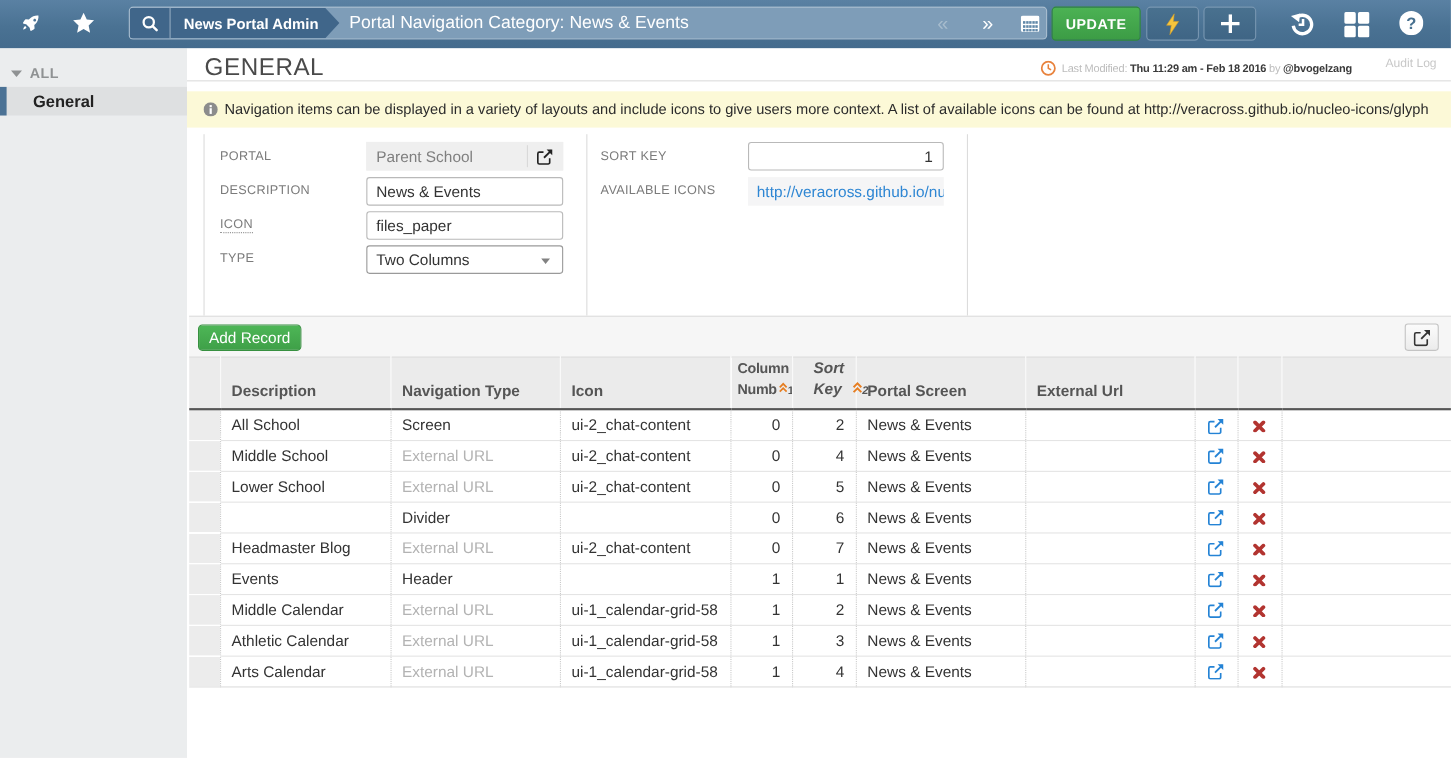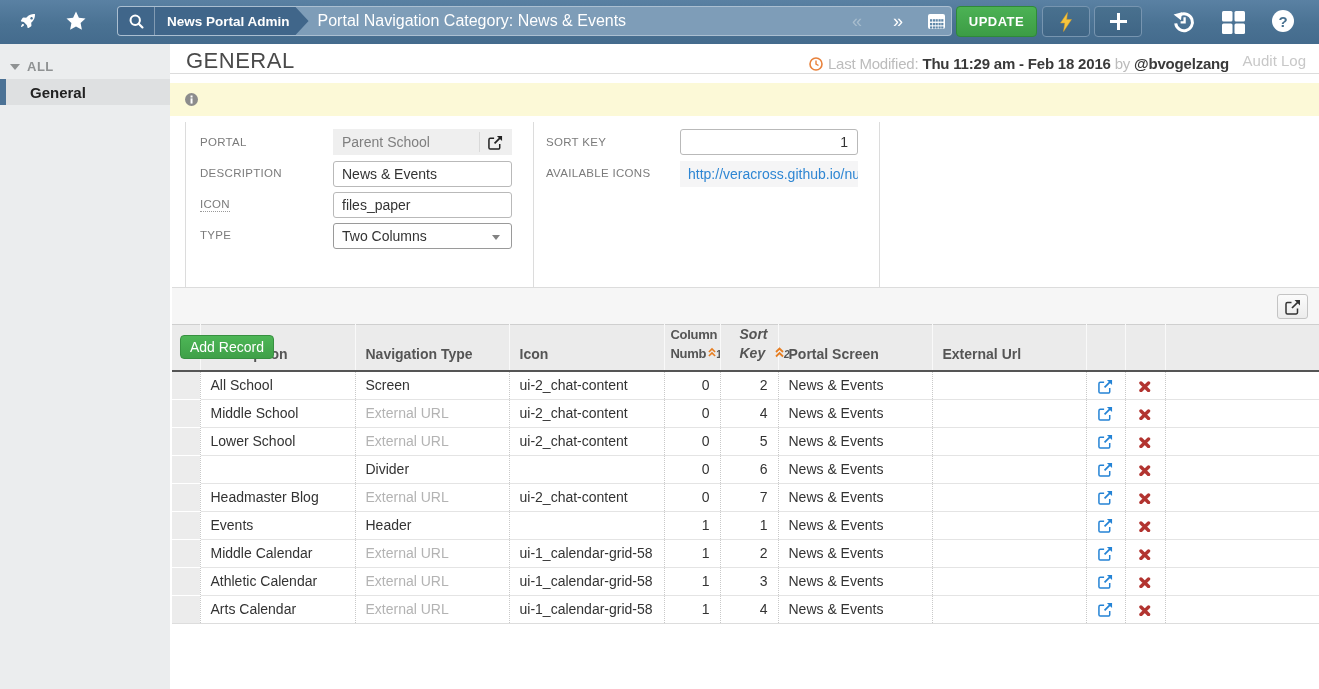--- a/index.html
+++ b/index.html
@@ -44,24 +44,24 @@
   display:flex; align-items:center; gap:7px; }
 .sb-tri { width:0; height:0; border-left:5px solid transparent; border-right:5px solid transparent;
   border-top:6px solid #8f9293; }
 .sb-item { margin-top:5px; height:26px; background:#dee0e1; border-left:6px solid #4b7295;
   display:flex; align-items:center; padding-left:24px; font-weight:bold; font-size:15px; color:#222; }
 
 
 .main { position:absolute; left:170px; top:44px; width:1149px; height:645px; background:#fff; }
 .hdrbar { height:30px; border-bottom:1px solid #dcdcdc; position:relative; }
 .hdr-title { position:absolute; left:16px; top:4px; font-size:22px; color:#4a4a4a; letter-spacing:0.5px; }
-.lastmod { position:absolute; right:90px; top:11px; font-size:15px; letter-spacing:-0.2px; color:#bcbcbc;
+.lastmod { position:absolute; right:90px; top:11px; font-size:10px; letter-spacing:-0.2px; color:#bcbcbc;
   display:flex; align-items:center; gap:5px; white-space:nowrap; }
 .lastmod b { color:#3a3a3a; }
-.auditlog { position:absolute; right:13px; top:8px; font-size:15px; color:#c8c8c8; }
+.auditlog { position:absolute; right:13px; top:8px; font-size:11px; color:#c8c8c8; }
 .infobar { margin-top:9px; height:33px; background:#fcf9d7; display:flex; align-items:center;
   font-size:13.3px; color:#2b2b2b; padding-left:15px; gap:6px; white-space:nowrap; overflow:hidden; }
 
 
 .formwrap { position:relative; height:171px; }
 .vline { position:absolute; width:1px; background:#dcdcdc; top:6px; bottom:0; }
 .flabel { position:absolute; font-size:11.5px; color:#7b7b7b; letter-spacing:0.3px; }
 .ffield { position:absolute; width:179px; height:26px; font-size:14px; color:#333; }
 .f-grey { background:#efefef; border:1px solid #efefef; display:flex; align-items:center; }
 .f-grey .txt { flex:1; padding-left:8px; color:#7f7f7f; }
@@ -75,21 +75,21 @@
   border-left:4.5px solid transparent; border-right:4.5px solid transparent; border-top:5.5px solid #828282; }
 .f-num { text-align:right; padding-right:9px; display:block; line-height:24px; }
 .f-link { background:#f5f5f6; display:flex; align-items:center; padding-left:8px;
   color:#2e86d3; overflow:hidden; white-space:nowrap; }
 
 
 .toolbar { border-top:1px solid #dcdcdc; background:#f6f6f6; height:37px; position:relative;
   margin-left:2px; }
 .btn-add { position:absolute; left:8px; top:7px; height:24px; padding:0 9px;
   background:linear-gradient(180deg,#4db656 0%,#3fa048 100%); border:1px solid #379040;
-  border-radius:4px; color:#fff; font-size:14px; display:flex; align-items:center;margin-top:40px; }
+  border-radius:4px; color:#fff; font-size:14px; display:flex; align-items:center; }
 .btn-pop { position:absolute; right:11px; top:6px; width:31px; height:25px;
   background:linear-gradient(180deg,#fbfbfb,#ececec); border:1px solid #c4c4c4; border-radius:3px;
   display:flex; align-items:center; justify-content:center; }
 
 
 table.grid { border-collapse:collapse; table-layout:fixed; width:1147px; margin-left:2px;
   font-size:14px; color:#333; }
 table.grid col.c0 { width:28px; }
 table.grid col.c1 { width:155px; }
 table.grid col.c2 { width:154px; }
@@ -206,20 +206,21 @@
       <span>Last Modified: <b>Thu 11:29 am - Feb 18 2016</b> by <b>@bvogelzang</b></span>
     </div>
     <div class="auditlog">Audit Log</div>
   </div>
   <div class="infobar">
     <svg width="13" height="13" viewBox="0 0 15 15" style="flex:0 0 13px;">
         <circle cx="7.5" cy="7.5" r="7.5" fill="#8c8c8c"></circle>
         <rect x="6.4" y="6.2" width="2.3" height="6" fill="#fff"></rect>
         <rect x="6.4" y="2.9" width="2.3" height="2.3" fill="#fff"></rect>
       </svg>
+    <span>Navigation items can be displayed in a variety of layouts and include icons to give users more context. A list of available icons can be found at http://veracross.github.io/nucleo-icons/glyph</span>
   </div>
   <div class="formwrap">
     <div class="vline" style="left:15px;"></div>
     <div class="vline" style="left:363px;"></div>
     <div class="vline" style="left:709px;"></div>
 
     <div class="flabel" style="left:30px; top:20px;">PORTAL</div>
     <div class="ffield f-grey" style="left:163px; top:13px;">
       <span class="txt">Parent School</span>
       <span class="lnk">

